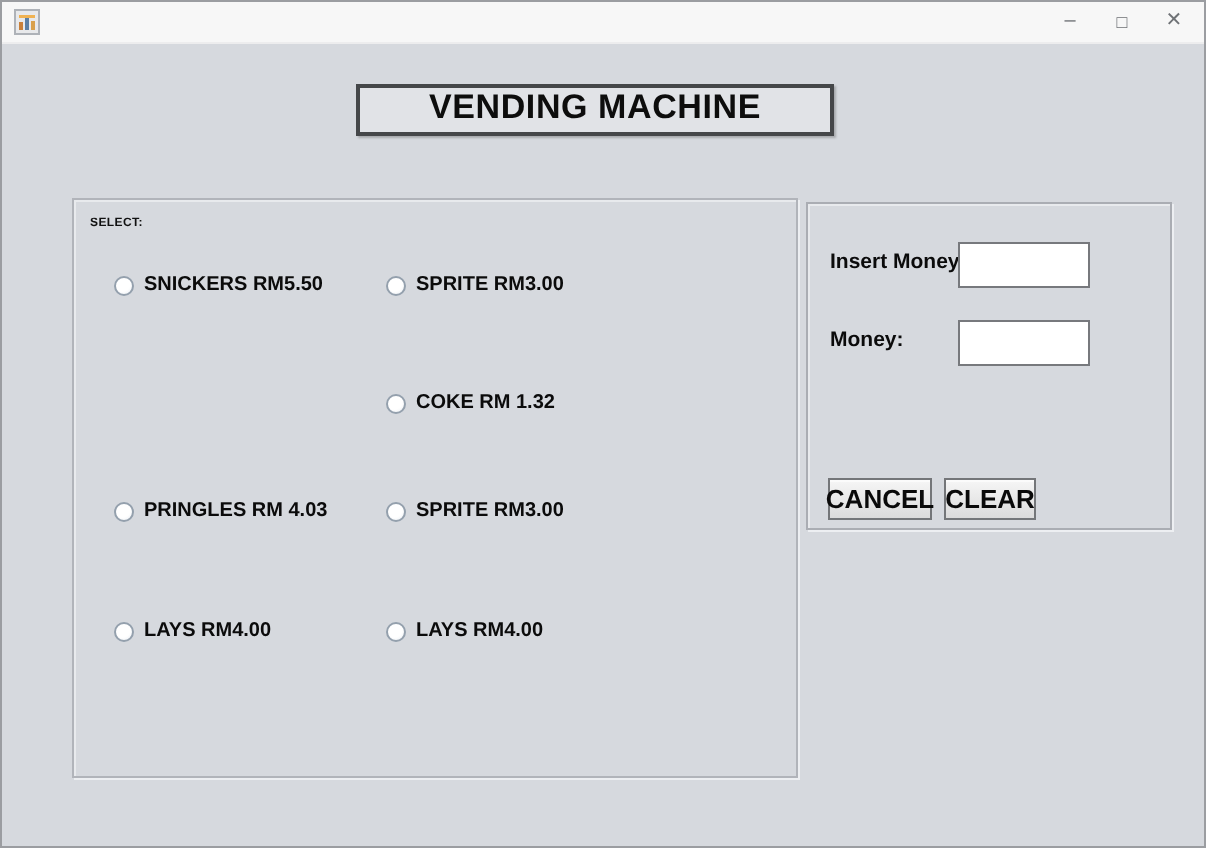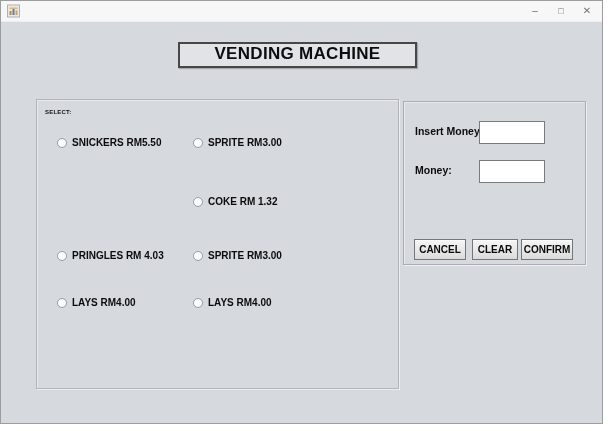--- a/index.html
+++ b/index.html
@@ -39,40 +39,40 @@
   }
   .radio-option { position:absolute; display:flex; align-items:center; height:13px; cursor:default; }
   .radio-circle {
     width:10px; height:10px; border-radius:50%;
     border:1px solid #94a0ad;
     background:radial-gradient(circle at 40% 35%, #ffffff 55%, #e8edf2);
     margin-right:5px; flex:0 0 auto;
   }
   .radio-label { font-size:10px; font-weight:700; color:#0b0b0b; white-space:nowrap; }
   .col1 { left:20px; } .col2 { left:156px; }
-  .row1 { top:36px; } .row2 { top:95px; } .row3 { top:149px; } .row4 { top:196px; }
+  .row1 { top:36px; } .row2 { top:95px; } .row3 { top:149px; } .row4 { top:209px; }
   .payment-panel {
     position:absolute; left:402px; top:100px; width:183px; height:164px;
     border:1px solid #aaadb3; box-shadow:1px 1px 0 #edeff2, inset 1px 1px 0 rgba(255,255,255,.45);
   }
   .pp-label { position:absolute; font-size:10.5px; font-weight:700; color:#0b0b0b; }
   .lbl-insert { left:11px; top:23px; }
   .lbl-change { left:11px; top:62px; }
   .pp-field {
     position:absolute; width:66px; height:23px;
     background:#ffffff; border:1px solid #77797d;
     font-size:11px; padding:0 3px; color:#111;
   }
   .fld-insert { left:75px; top:19px; }
   .fld-change { left:75px; top:58px; }
   .pp-btn {
     position:absolute; top:137px; height:21px;
     background:linear-gradient(#f6f6f6, #dbdbdb);
     border:1px solid #747679; box-shadow:0 1px 0 rgba(255,255,255,.6) inset;
-    font-size:10px; font-weight:700; color:#0a0a0a;
+    font-size:13px; font-weight:700; color:#0a0a0a;
     font-family:"Liberation Sans", sans-serif;
     display:flex; align-items:center; justify-content:center; cursor:default;
     padding:0;
   }
   .btn-cancel  { left:10px;  width:52px; }
   .btn-clear   { left:68px;  width:46px;text-align:right; }
   .btn-confirm { left:117px; width:52px; }
 </style>
 </head>
 <body>
@@ -139,16 +139,15 @@
   </div>
 
   <div class="payment-panel">
     <span class="pp-label lbl-insert">Insert Money:</span>
     <input class="pp-field fld-insert" type="text" value="" style="">
     <span class="pp-label lbl-change">Money:</span>
     <input class="pp-field fld-change" type="text" value="" style="">
 
     <button class="pp-btn btn-cancel">CANCEL</button>
     <button class="pp-btn btn-clear">CLEAR</button>
-    <button class="pp-btn btn-confirm">CONFIRM</button>
   </div>
 
 </div>
 
 </body></html>

